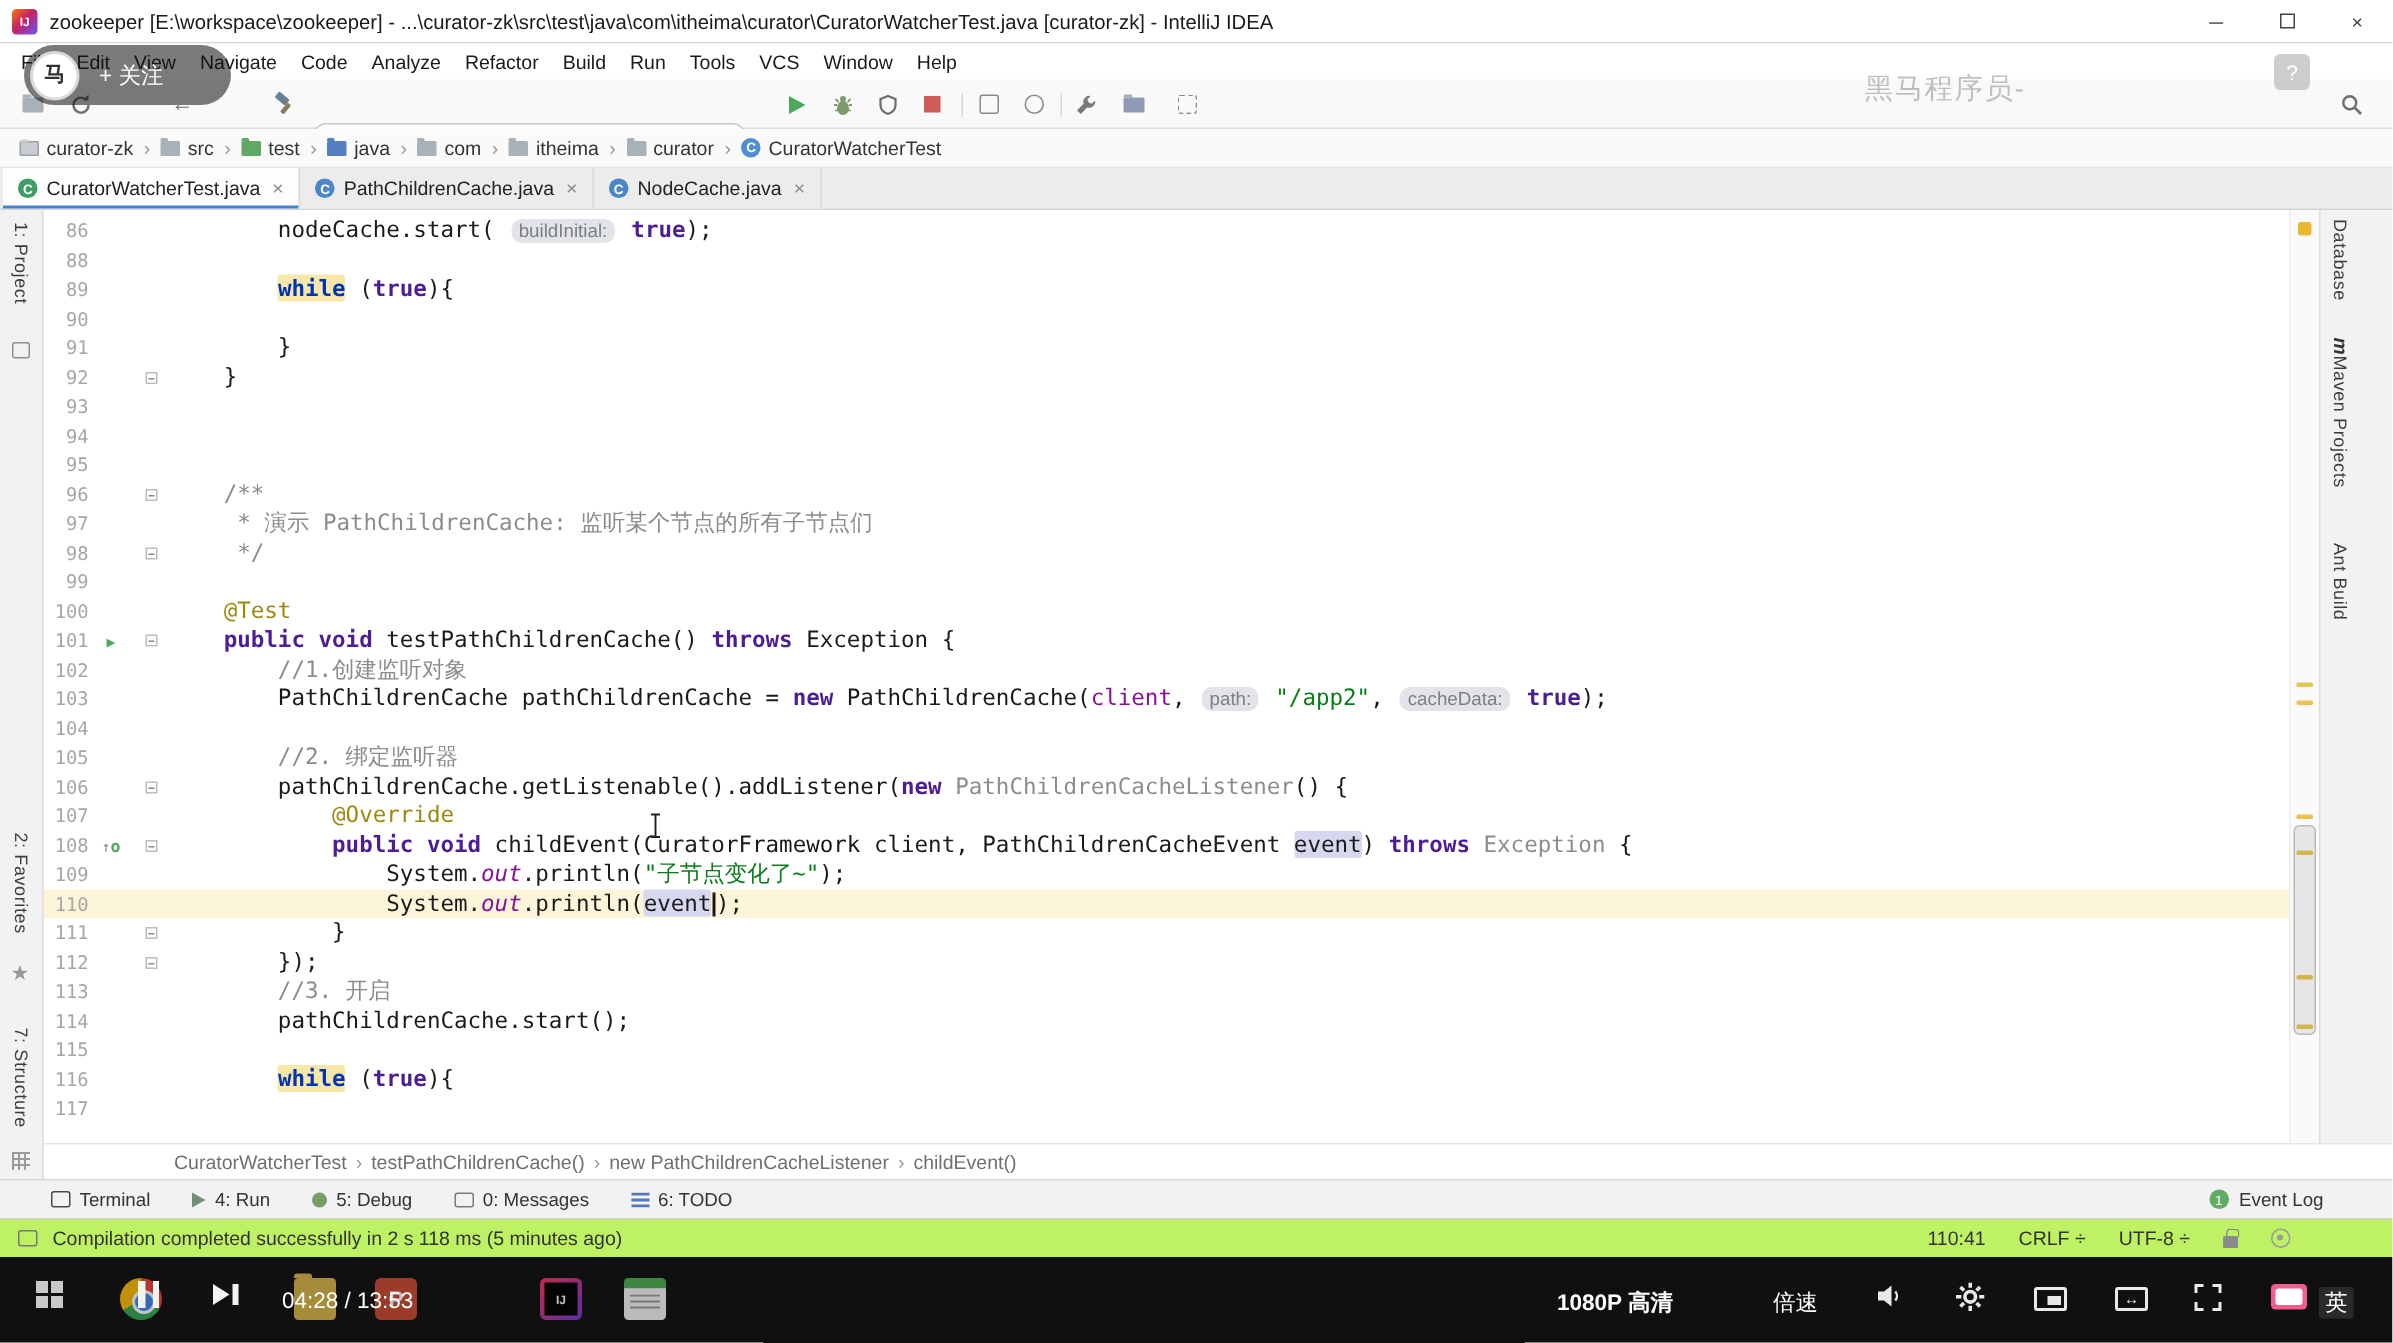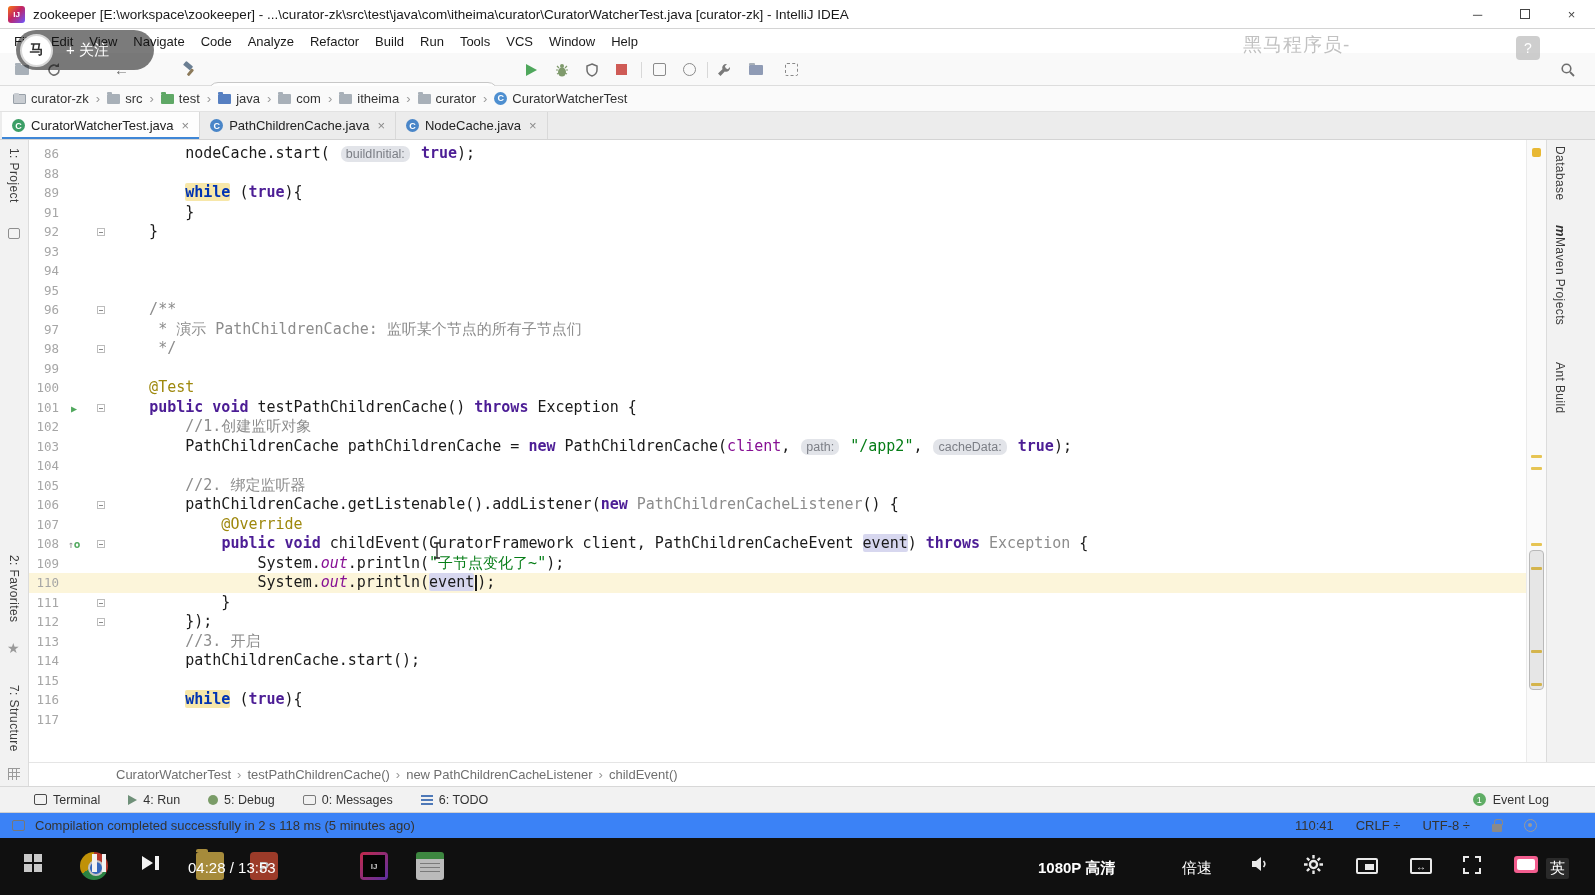--- a/index.html
+++ b/index.html
@@ -104,21 +104,21 @@
   .tw-ico { display:inline-block; }
   .ico0 { width:13px; height:11px; border:1.5px solid #4a4a4a; border-radius:2px; }
   .ico1 { width:0; height:0; border-left:9px solid #6f9079; border-top:5px solid transparent; border-bottom:5px solid transparent; }
   .ico2 { width:10px; height:10px; border-radius:50%; background:#7a9c68; }
   .ico3 { width:13px; height:10px; border:1.5px solid #7a7a7a; border-radius:2px; }
   .ico4 { width:12px; height:10px; background:linear-gradient(#4e79b8 2px,transparent 2px); background-size:100% 4px; }
   .eventlog { margin-left:auto; display:inline-flex; align-items:center; gap:7px; padding-right:46px; }
   .event-dot { width:13px; height:13px; border-radius:50%; background:#5fad65; color:#fff; font-size:9px; display:flex; align-items:center; justify-content:center; }
 
   
-  .statusbar { position:absolute; top:812px; left:0; width:100%; height:26px; background:#3b82f6; border-top:1px solid #d0d0d0; display:flex; align-items:center; padding:0 18px 0 12px; font-size:13px; color:#333; gap:10px; }
+  .statusbar { position:absolute; top:812px; left:0; width:100%; height:26px; background:#bef264; border-top:1px solid #d0d0d0; display:flex; align-items:center; padding:0 28px 0 12px; font-size:13px; color:#333; gap:10px; }
   .sb-ico { width:13px; height:11px; border:1.5px solid #777; border-radius:2px; }
   .sb-right { margin-left:auto; display:flex; align-items:center; gap:22px; padding-right:40px; }
   .padlock { width:10px; height:8px; background:#8a8a8a; border-radius:1px; position:relative; margin-top:4px; }
   .padlock::before { content:""; position:absolute; top:-5px; left:1.5px; width:7px; height:5px; border:1.5px solid #8a8a8a; border-bottom:none; border-radius:3px 3px 0 0; }
   .hector { width:13px; height:13px; border-radius:50%; border:1.5px solid #9a9a9a; position:relative; }
   .hector::after { content:""; position:absolute; left:3px; top:3px; width:4px; height:4px; border-radius:50%; background:#9a9a9a; }
 
   
   .playerbar { position:absolute; top:838px; left:0; width:100%; height:64px; background:#101010; color:#e9e9e9; }
   .pb-item { position:absolute; }
@@ -147,21 +147,21 @@
   .pip-ico::after { content:""; position:absolute; right:2px; bottom:2px; width:9px; height:6px; background:#e9e9e9; }
   .wide-ico { left:1410px; top:20px; width:22px; height:16px; border:2px solid #e9e9e9; border-radius:2px; color:#e9e9e9; font-size:10px; display:flex; align-items:center; justify-content:center; }
   .tv-ico { left:1514px; top:18px; width:24px; height:17px; border-radius:3px; background:#f25d8e; }
   .tv-ico::after { content:""; position:absolute; left:3px; top:3px; right:3px; bottom:3px; background:#fff; border-radius:2px; }
   .ime { left:1546px; top:20px; font-size:15px; color:#fff; background:#2a2a2a; padding:1px 4px; border-radius:2px; }
 
   
   .follow-pill { position:absolute; left:16px; top:30px; width:138px; height:40px; background:rgba(15,15,15,.55); border-radius:20px; display:flex; align-items:center; z-index:50; }
   .avatar { width:33px; height:33px; border-radius:50%; background:#fff; border:2px solid #d9d9d9; margin-left:4px; display:flex; align-items:center; justify-content:center; color:#333; font-weight:bold; font-size:14px; }
   .follow-label { color:#fff; font-size:15px; margin-left:13px; }
-  .watermark { position:absolute; left:1243px; top:32px; font-size:19px; color:#8f8f8f; opacity:.55; letter-spacing:1px; z-index:45; }
+  .watermark { position:absolute; left:1243px; top:46px; font-size:19px; color:#8f8f8f; opacity:.55; letter-spacing:1px; z-index:45; }
   .help-float { position:absolute; left:1516px; top:36px; width:24px; height:24px; background:#b5b5b5; opacity:.65; border-radius:4px; color:#fff; display:flex; align-items:center; justify-content:center; font-size:14px; z-index:45; }
 </style>
 </head>
 <body>
 
 <div class="titlebar">
   <div class="app-logo">IJ</div>
   <span class="win-title">zookeeper [E:\workspace\zookeeper] - ...\curator-zk\src\test\java\com\itheima\curator\CuratorWatcherTest.java [curator-zk] - IntelliJ IDEA</span>
   <div class="win-controls">
     <span class="win-btn">─</span>
@@ -323,20 +323,21 @@
     <div class="stripe-label" style="top:415px">2: Favorites</div>
     <span class="ls-star" style="top:500px">★</span>
     <div class="stripe-label" style="top:545px">7: Structure</div>
   </div>
 
   <div class="editor">
     <div>
         <div class="code-line"><span class="lnum">86</span><span class="islot"></span><span class="fslot"></span><span class="ctext"><span class="seg plain">        nodeCache.start( </span><span class="seg hint">buildInitial:</span><span class="seg plain"> </span><span class="seg kw">true</span><span class="seg plain">);</span></span></div>
         <div class="code-line"><span class="lnum">88</span><span class="islot"></span><span class="fslot"></span><span class="ctext"></span></div>
         <div class="code-line"><span class="lnum">89</span><span class="islot"></span><span class="fslot"></span><span class="ctext"><span class="seg plain">        </span><span class="seg kwhl">while</span><span class="seg plain"> (</span><span class="seg kw">true</span><span class="seg plain">){</span></span></div>
+        <div class="code-line"><span class="lnum">90</span><span class="islot"></span><span class="fslot"></span><span class="ctext"></span></div>
         <div class="code-line"><span class="lnum">91</span><span class="islot"></span><span class="fslot"></span><span class="ctext"><span class="seg plain">        }</span></span></div>
         <div class="code-line"><span class="lnum">92</span><span class="islot"></span><span class="fslot"><span class="fold"></span></span><span class="ctext"><span class="seg plain">    }</span></span></div>
         <div class="code-line"><span class="lnum">93</span><span class="islot"></span><span class="fslot"></span><span class="ctext"></span></div>
         <div class="code-line"><span class="lnum">94</span><span class="islot"></span><span class="fslot"></span><span class="ctext"></span></div>
         <div class="code-line"><span class="lnum">95</span><span class="islot"></span><span class="fslot"></span><span class="ctext"></span></div>
         <div class="code-line"><span class="lnum">96</span><span class="islot"></span><span class="fslot"><span class="fold"></span></span><span class="ctext"><span class="seg doc">    /**</span></span></div>
         <div class="code-line"><span class="lnum">97</span><span class="islot"></span><span class="fslot"></span><span class="ctext"><span class="seg doc">     * 演示 </span><span class="seg doci">PathChildrenCache</span><span class="seg doc">: 监听某个节点的所有子节点们</span></span></div>
         <div class="code-line"><span class="lnum">98</span><span class="islot"></span><span class="fslot"><span class="fold"></span></span><span class="ctext"><span class="seg doc">     */</span></span></div>
         <div class="code-line"><span class="lnum">99</span><span class="islot"></span><span class="fslot"></span><span class="ctext"></span></div>
         <div class="code-line"><span class="lnum">100</span><span class="islot"></span><span class="fslot"></span><span class="ctext"><span class="seg ann">    @Test</span></span></div>

